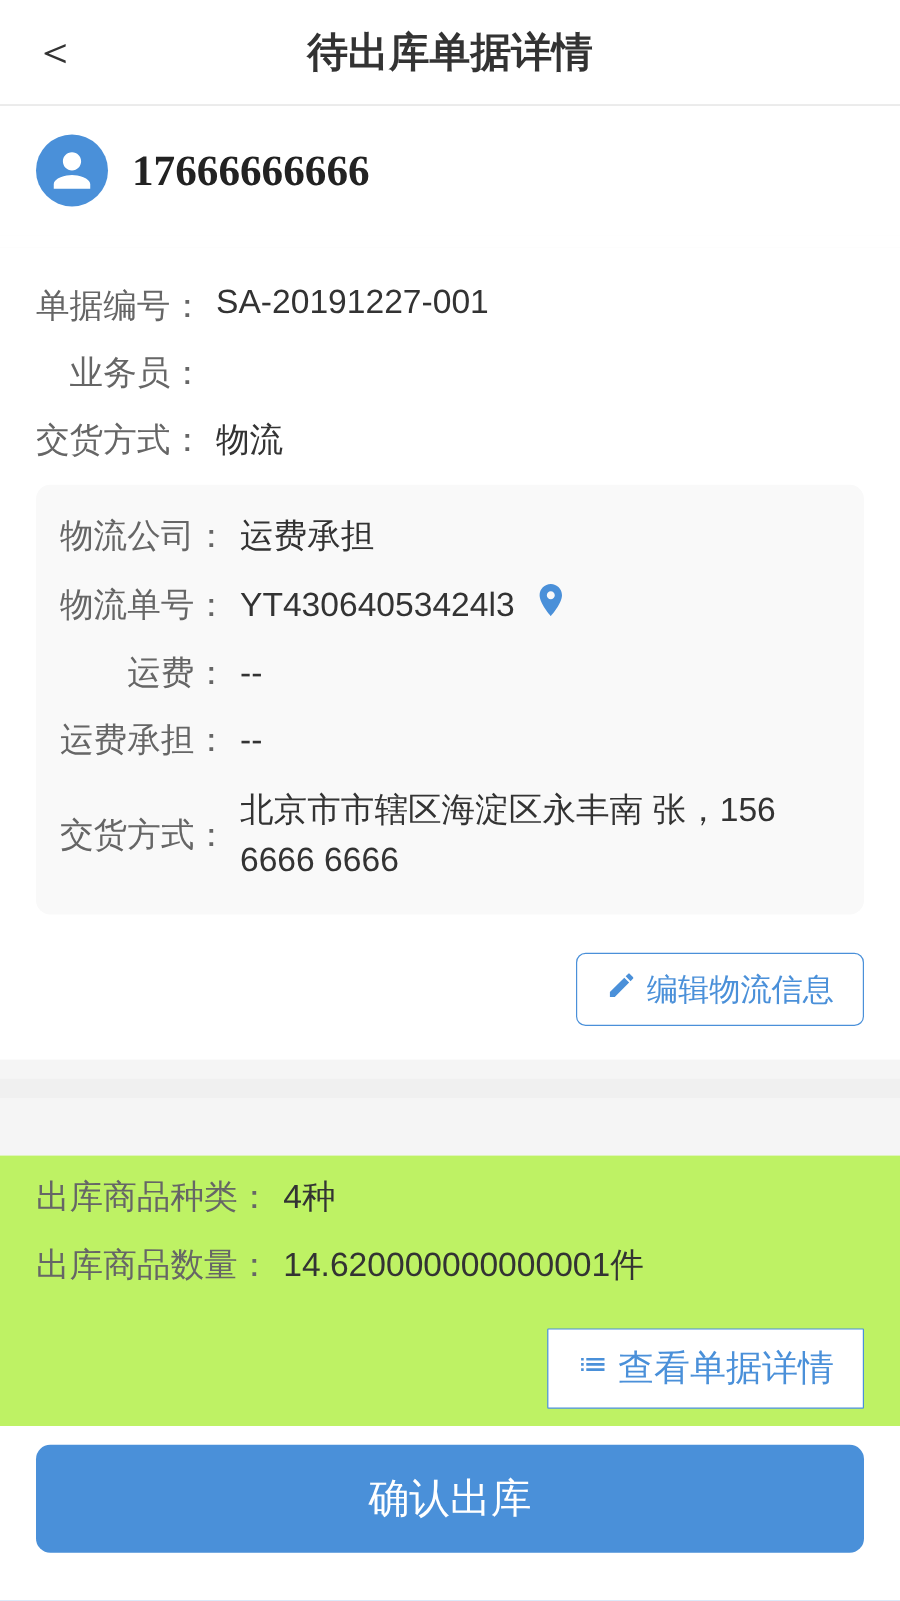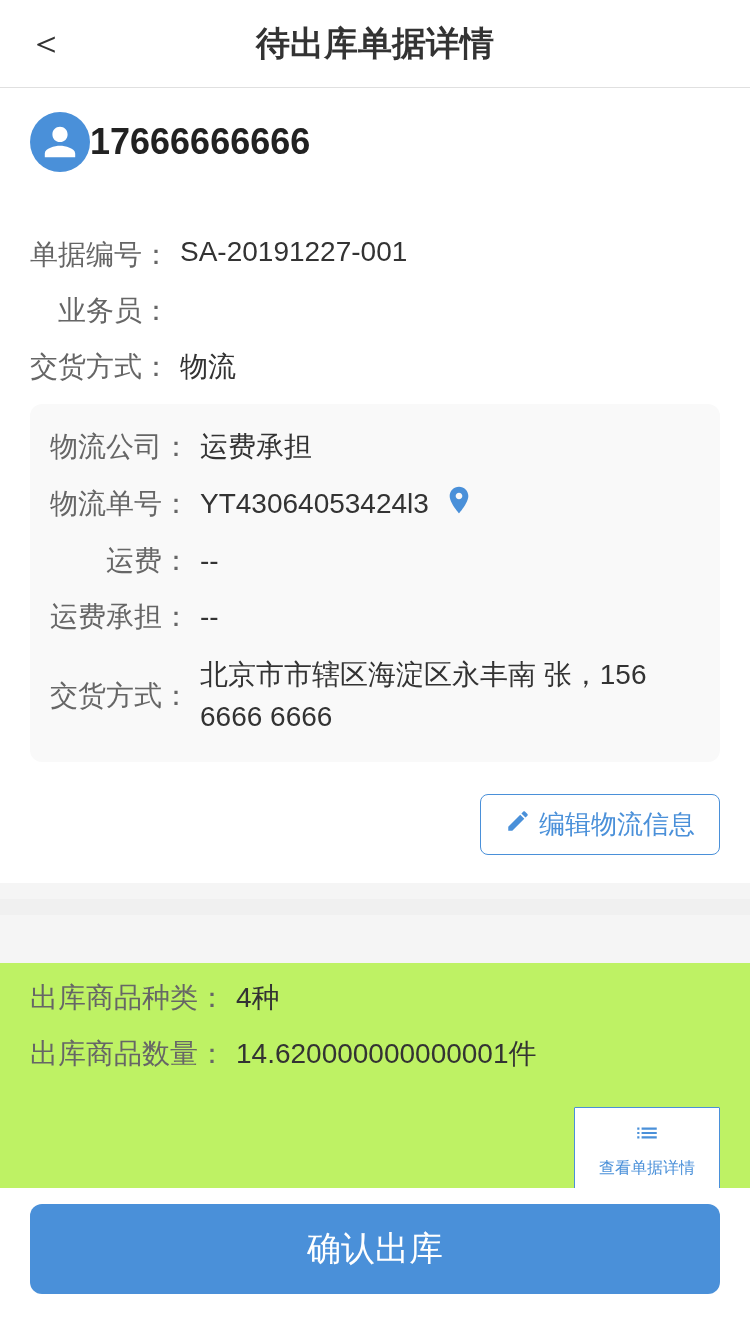--- a/index.html
+++ b/index.html
@@ -92,21 +92,23 @@
       font-weight: 600;
       color: #333;
     }
 
     
     .customer-header {
       background: #fff;
       padding: 24px 30px;
       display: flex;
       align-items: center;
+      gap: 20px;
       border-bottom: none;
+      font-family: Liberation Serif, serif;
     }
     .avatar-circle {
       width: 60px;
       height: 60px;
       border-radius: 50%;
       background: #4a90d9;
       display: flex;
       align-items: center;
       justify-content: center;
       flex-shrink: 0;
@@ -242,27 +244,26 @@
     .view-btn-row {
       display: flex;
       justify-content: flex-end;
       padding: 16px 0 8px 0;
     }
     .view-btn {
       border: 1.5px solid #4a90d9;
       border-radius: 1px;
       padding: 12px 24px;
       color: #4a90d9;
-      font-size: 16px;
+      font-size: 30px;
       background: #fff;
       display: flex;
       align-items: center;
       gap: 8px;
       cursor: pointer;
-      flex-direction: column;
     }
 
     
     .empty-space {
       background: #f5f5f5;
       flex: 1;
     }
 
     
     .bottom-btn-wrapper {

